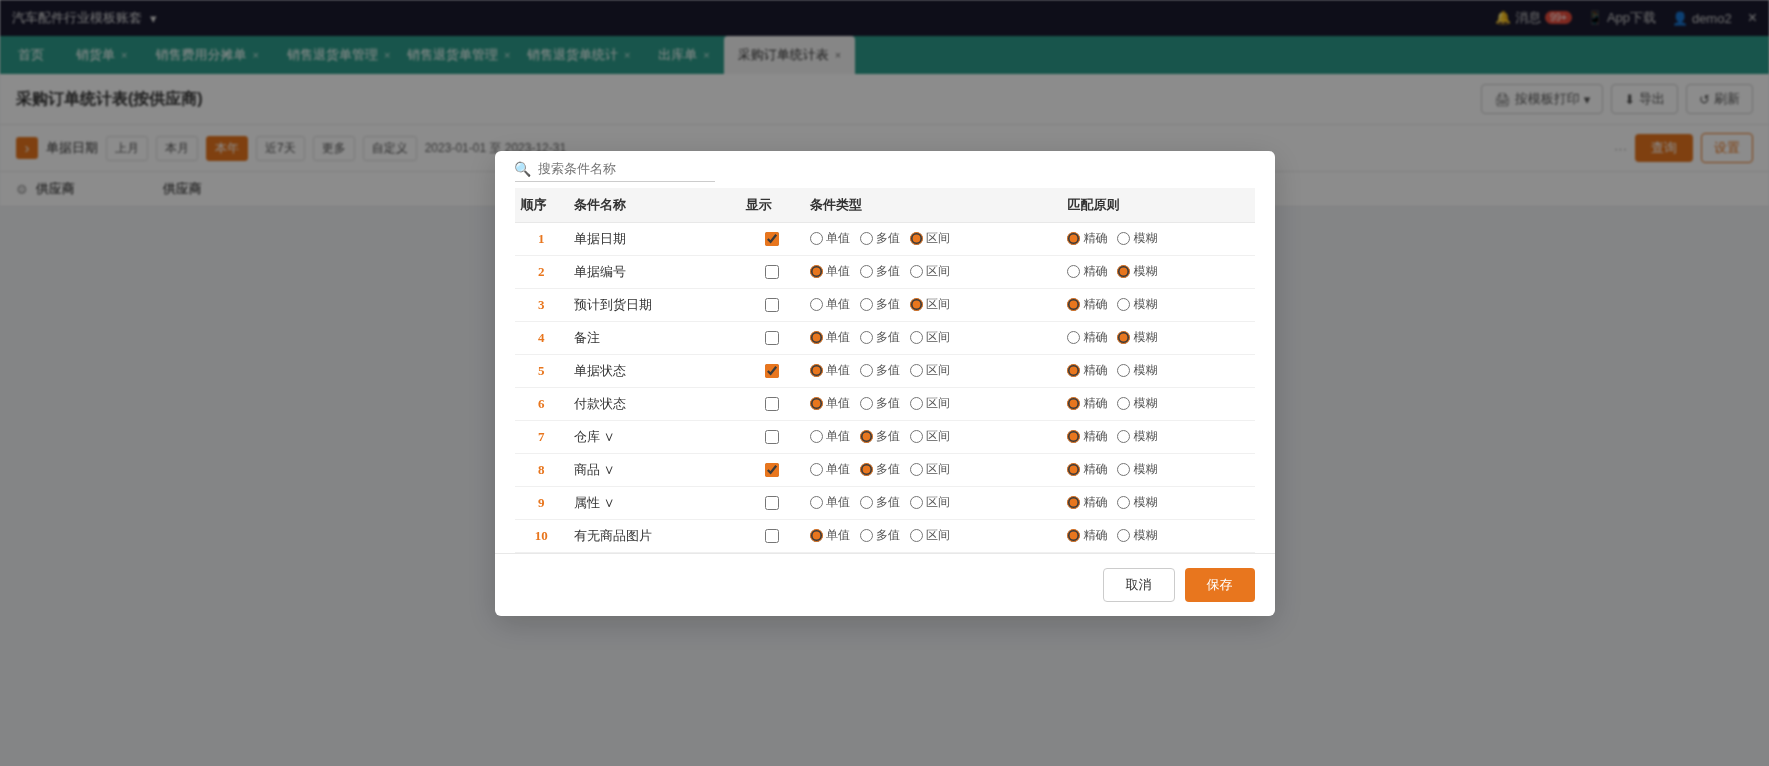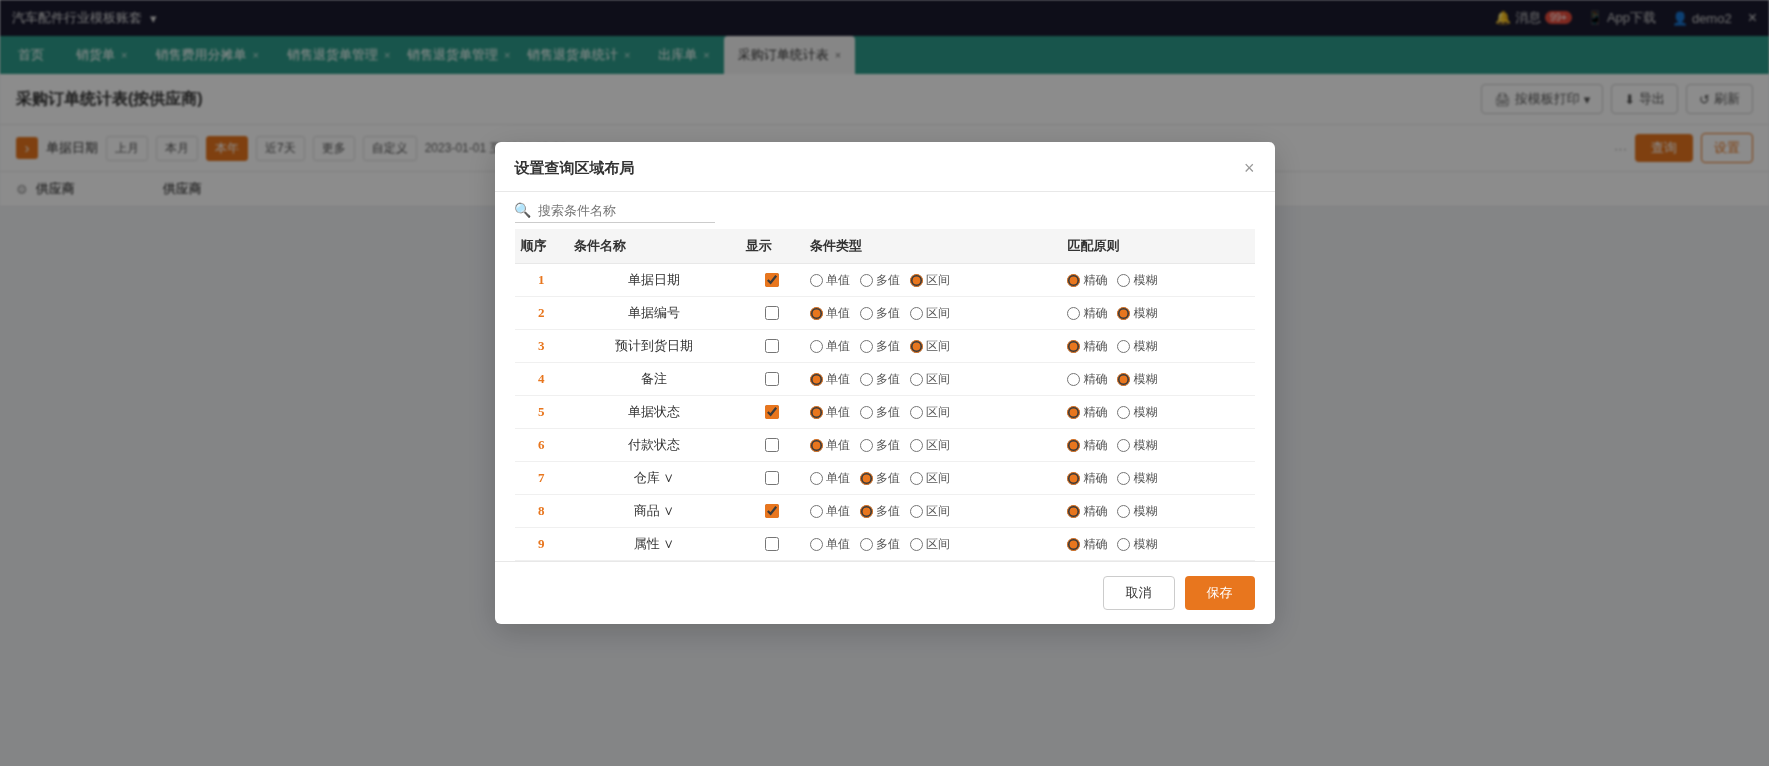--- a/index.html
+++ b/index.html
@@ -184,21 +184,21 @@
       top: 0;
     }
     .cond-table td {
       padding: 7px 6px;
       border-bottom: 1px solid #f0f0f0;
       font-size: 13px;
       color: #333;
       vertical-align: middle;
     }
     .col-order { width: 50px; text-align: center; color: #e8761e; font-weight: bold; font-family: Liberation Serif, serif; }
-    .col-name { width: 160px; text-align: center; }
+    .col-name { width: 160px; }
     .col-display { width: 60px; text-align: center; }
     .col-type { width: 240px; }
     .col-match { width: 180px; }
 
     
     .cb-wrap { display: flex; justify-content: center; }
     input[type="checkbox"] { width: 14px; height: 14px; accent-color: #e8761e; cursor: pointer; }
     input[type="radio"] { accent-color: #e8761e; cursor: pointer; }
 
     
@@ -298,24 +298,20 @@
       <span class="gear-icon">⚙</span>
       <span>供应商</span>
       <span style="margin-left:80px;">供应商</span>
     </div>
   </div>
 </div>
 
 <div class="overlay">
   <div class="dialog">
 
-    <div class="dialog-header">
-      <span class="dialog-title">设置查询区域布局</span>
-      <span class="dialog-close">×</span>
-    </div>
 
 
     <div class="search-box">
       <div class="search-input-wrap">
         <span class="search-icon">🔍</span>
         <input type="text" placeholder="搜索条件名称" style="">
       </div>
     </div>
 
     <div class="cond-table">
@@ -611,20 +607,52 @@
       <div class="radio-group">
         <label class="radio-label">
           <input type="radio" name="match_8" checked="" style="">精确
         </label>
         <label class="radio-label">
           <input type="radio" name="match_8" style="">模糊
         </label>
       </div>
     </td>
   </tr>
+            <tr>
+    <td class="col-order" style="text-align:center;color:#e8761e;font-weight:bold;">10</td>
+    <td class="col-name">有无商品图片</td>
+    <td class="col-display">
+      <div class="cb-wrap">
+        <input type="checkbox" style="">
+      </div>
+    </td>
+    <td class="col-type">
+      <div class="radio-group">
+        <label class="radio-label">
+          <input type="radio" name="type_9" checked="" style="">单值
+        </label>
+        <label class="radio-label">
+          <input type="radio" name="type_9" style="">多值
+        </label>
+        <label class="radio-label">
+          <input type="radio" name="type_9" style="">区间
+        </label>
+      </div>
+    </td>
+    <td class="col-match">
+      <div class="radio-group">
+        <label class="radio-label">
+          <input type="radio" name="match_9" checked="" style="">精确
+        </label>
+        <label class="radio-label">
+          <input type="radio" name="match_9" style="">模糊
+        </label>
+      </div>
+    </td>
+  </tr>
           </tbody>
       </table>
     </div>
 
     <div class="dialog-footer">
       <button class="btn-cancel">取消</button>
       <button class="btn-save">保存</button>
     </div>
   </div>
 </div>

